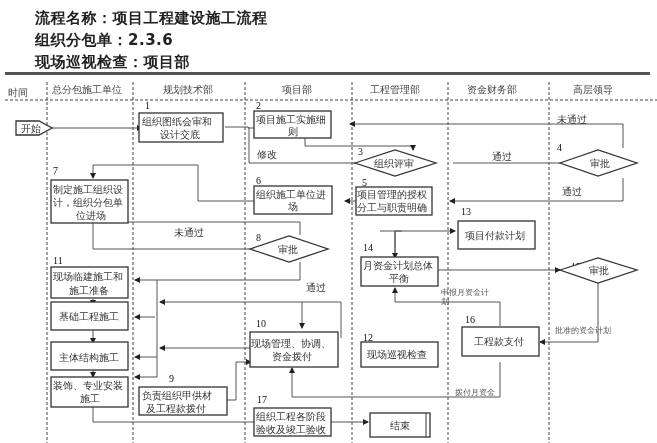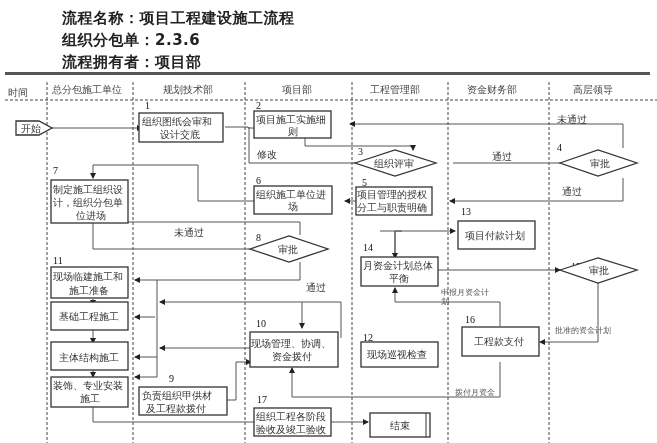--- a/index.html
+++ b/index.html
@@ -1,33 +1,33 @@
 <!DOCTYPE html>
 <html><head>
 <meta charset="utf-8">
 <style>
   html,body{margin:0;padding:0;background:#fff;}
   body{width:657px;height:443px;position:relative;overflow:hidden;font-family:"DejaVu Serif","Liberation Serif",serif;color:#222;}
-  .hdr{position:absolute;left:35px;font-size:15px;font-weight:bold;line-height:20px;font-family:"DejaVu Sans","Liberation Sans",sans-serif;letter-spacing:0.5px;margin-left:27px;}
+  .hdr{position:absolute;left:35px;font-size:15px;font-weight:bold;line-height:20px;font-family:"DejaVu Sans","Liberation Sans",sans-serif;letter-spacing:0.5px;}
   .rule{position:absolute;left:5px;top:72px;width:645px;height:3px;background:#555;}
   svg{position:absolute;left:0;top:0;}
   .lbl{font-size:10px;fill:#333;font-family:"DejaVu Serif","Liberation Serif",serif;}
   .lane{font-size:10px;fill:#444;font-family:"DejaVu Serif","Liberation Serif",serif;}
   .num{font-size:10px;fill:#111;font-family:"Liberation Serif","DejaVu Serif",serif;}
   .small{font-size:8px;fill:#555;font-family:"DejaVu Serif","Liberation Serif",serif;}
   .box{fill:#fff;stroke:#333;stroke-width:1.3;}
   .ln{stroke:#555;stroke-width:1;fill:none;}
   .dash{stroke:#444;stroke-width:1;stroke-dasharray:3,2;fill:none;}
 </style>
 </head>
 <body>
 
 <div class="hdr" style="top:8px">流程名称：项目工程建设施工流程</div>
 <div class="hdr" style="top:30px">组织分包单：2.3.6</div>
-<div class="hdr" style="top:52px">流程拥有者：项目部</div>
+<div class="hdr" style="top:52px">现场巡视检查：项目部</div>
 <div class="rule"></div>
 
 <svg width="657" height="443" viewBox="0 0 657 443">
   <defs>
     <marker id="ar" markerWidth="6" markerHeight="6" refX="5" refY="3" orient="auto" markerUnits="userSpaceOnUse">
       <path d="M0,0 L6,3 L0,6 z" fill="#222"></path>
     </marker>
   </defs>
 
   <text class="lane" x="8" y="96">时间</text>

